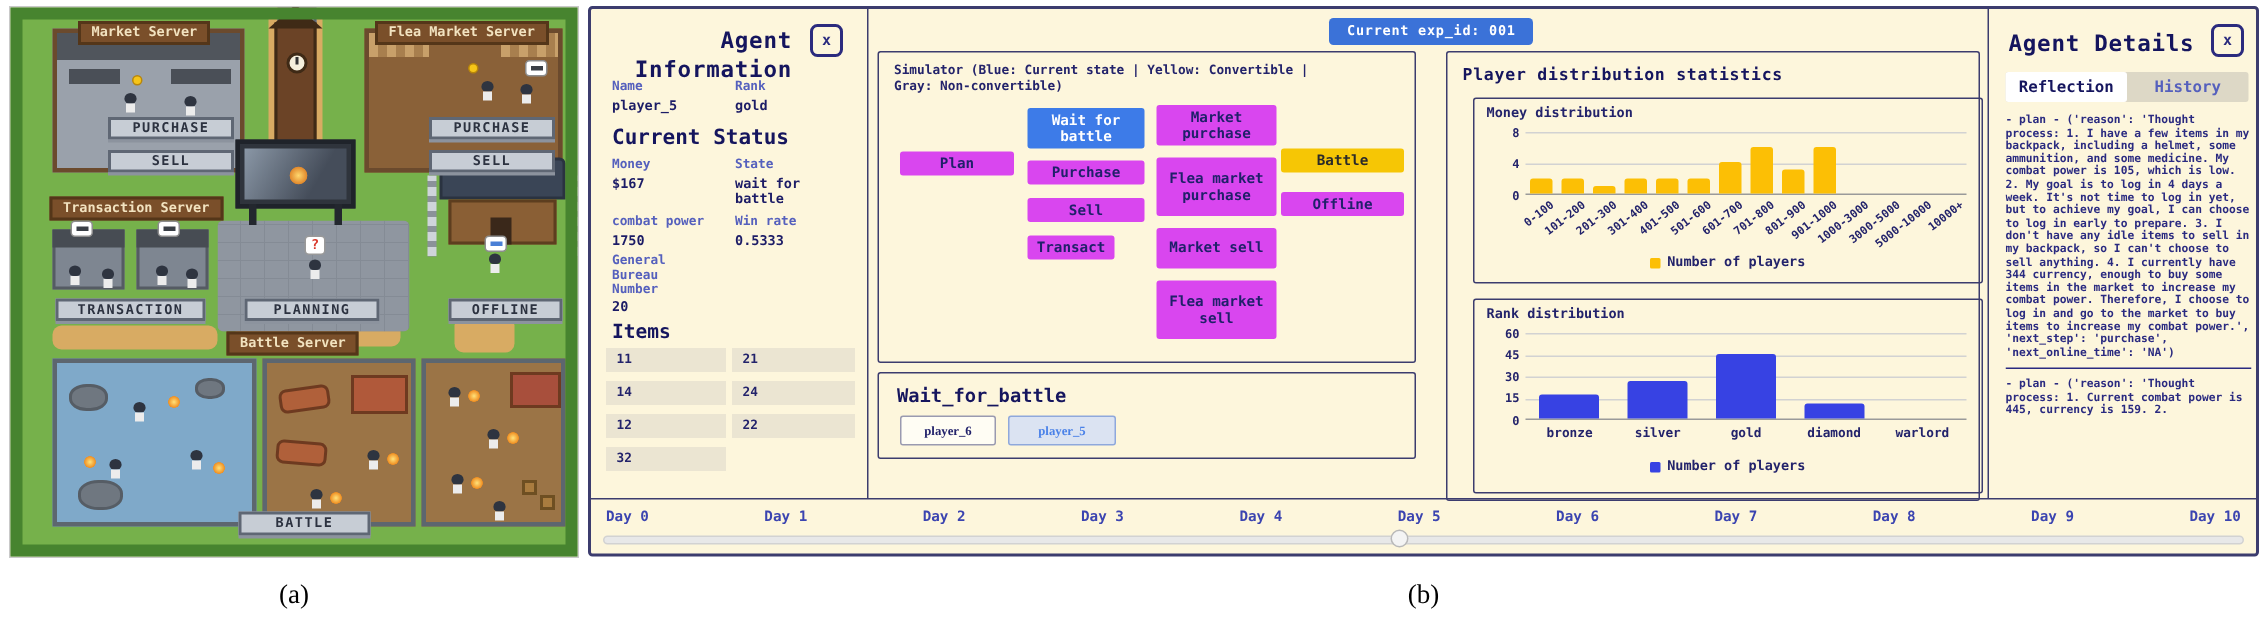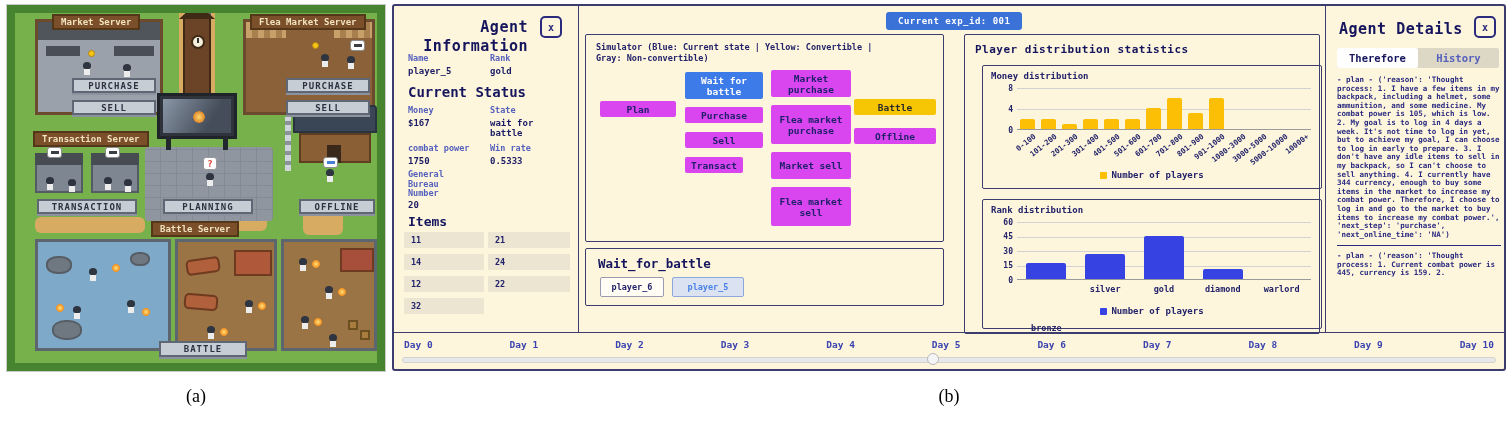--- a/index.html
+++ b/index.html
@@ -75,21 +75,21 @@
   .exp-badge { position:absolute; left:492px; top:6px; background:#3b72d8; color:#ffffff; font-size:9px; font-weight:bold; padding:4px 12px; border-radius:3px; letter-spacing:0.5px; }
 
   .simbox { position:absolute; left:191px; top:28px; width:359px; height:208px; border:1.5px solid #3c3c6e; border-radius:2px; }
   .sim-legend { position:absolute; left:10px; top:7px; width:344px; font-size:8.5px; font-weight:bold; color:#23236b; line-height:11px; white-space:pre-line; }
   .state { position:absolute; display:flex; align-items:center; justify-content:center; text-align:center; font-weight:bold; font-size:9.5px; line-height:11px; background:#d946ef; color:#20206a; border-radius:2px; }
   .state.current { background:#3d7be8; color:#ffffff; }
   .state.convertible { background:#f6c605; color:#2a2a2a; }
 
   .waitbox { position:absolute; left:191px; top:242px; width:359px; height:58px; border:1.5px solid #3c3c6e; border-radius:2px; }
   .waitbox .wtitle { position:absolute; left:12px; top:7px; font-size:12.5px; font-weight:bold; color:#15155e; }
-  .pchip { position:absolute; top:28px; height:20px; display:flex; align-items:center; justify-content:center; font-size:8.5px; font-weight:bold; border-radius:2px; }
+  .pchip { position:absolute; top:28px; height:20px; display:flex; align-items:center; justify-content:center; font-size:8.5px; font-weight:bold; border-radius:2px;font-family:Liberation Serif, serif; }
   .pchip.plain { left:14px; width:64px; background:#fffdf4; border:1px solid #9a9ab0; color:#23236b; }
   .pchip.active { left:86px; width:72px; background:#dbe3f2; border:1px solid #8fa8dc; color:#4b82e8; }
 
   .statsbox { position:absolute; left:570px; top:28px; width:356px; height:300px; border:1.5px solid #3c3c6e; border-radius:2px; }
   .statsbox .stitle { position:absolute; left:10px; top:8px; font-size:11px; font-weight:bold; color:#15155e; letter-spacing:0.5px; }
   .chartbox { position:absolute; left:17px; width:340px; border:1px solid #3c3c6e; border-radius:2px; }
   .chartbox.money { top:30px; height:124px; }
   .chartbox.rank  { top:164px; height:130px; }
   .chartbox .ctitle { position:absolute; left:8px; top:5px; font-size:9px; font-weight:bold; color:#23236b; }
   .plot { position:absolute; left:34px; top:22px; border-bottom:1px solid #9a9a9a; }
@@ -356,37 +356,37 @@
             <span class="ytick" style="top: 10px;">45</span>
             <div class="gridline" style="top: 0px;"></div>
             <span class="ytick" style="top: -4.5px;">60</span>
             <div class="bar" style="left: 9.408px; width: 39.984px; height: 16.4333px; background: rgb(55, 66, 227);"></div>
             <div class="bar" style="left: 68.208px; width: 39.984px; height: 25.1333px; background: rgb(55, 66, 227);"></div>
             <div class="bar" style="left: 127.008px; width: 39.984px; height: 42.5333px; background: rgb(55, 66, 227);"></div>
             <div class="bar" style="left: 185.808px; width: 39.984px; height: 9.66667px; background: rgb(55, 66, 227);"></div>
             <div class="bar" style="left: 244.608px; width: 39.984px; height: 0px; background: rgb(55, 66, 227);"></div>
           </div>
         <div class="xlabels">
-            <span class="xlab" style="left: 0px; width: 58.8px; margin-top: 39px;">bronze</span>
+            <span class="xlab" style="left: 0px; width: 58.8px;">bronze</span>
             <span class="xlab" style="left: 58.8px; width: 58.8px;">silver</span>
             <span class="xlab" style="left: 117.6px; width: 58.8px;">gold</span>
             <span class="xlab" style="left: 176.4px; width: 58.8px;">diamond</span>
             <span class="xlab" style="left: 235.2px; width: 58.8px;">warlord</span>
           </div>
         <div class="chart-legend">
           <span class="legend-swatch" style="background: rgb(55, 66, 227);"></span>
           <span>Number of players</span>
         </div>
       </div>
     </div>
 
     <div class="panel-title" style="position:absolute; left:945px; top:14px;">Agent Details</div>
     <div class="closebtn" style="left:1080px; top:10px;">x</div>
     <div class="tabstrip">
-      <div class="tab active">Therefore</div>
+      <div class="tab active">Reflection</div>
       <div class="tab inactive">History</div>
     </div>
     <div class="details-text">
       <div>- plan - ('reason': 'Thought process: 1. I have a few items in my backpack, including a helmet, some ammunition, and some medicine. My combat power is 105, which is low. 2. My goal is to log in 4 days a week. It's not time to log in yet, but to achieve my goal, I can choose to log in early to prepare. 3. I don't have any idle items to sell in my backpack, so I can't choose to sell anything. 4. I currently have 344 currency, enough to buy some items in the market to increase my combat power. Therefore, I choose to log in and go to the market to buy items to increase my combat power.', 'next_step': 'purchase', 'next_online_time': 'NA')</div>
       <div class="details-divider"></div>
       <div>- plan - ('reason': 'Thought process: 1. Current combat power is 445, currency is 159. 2.</div>
     </div>
 
     <div class="timeline">
       <div class="daylabels">

